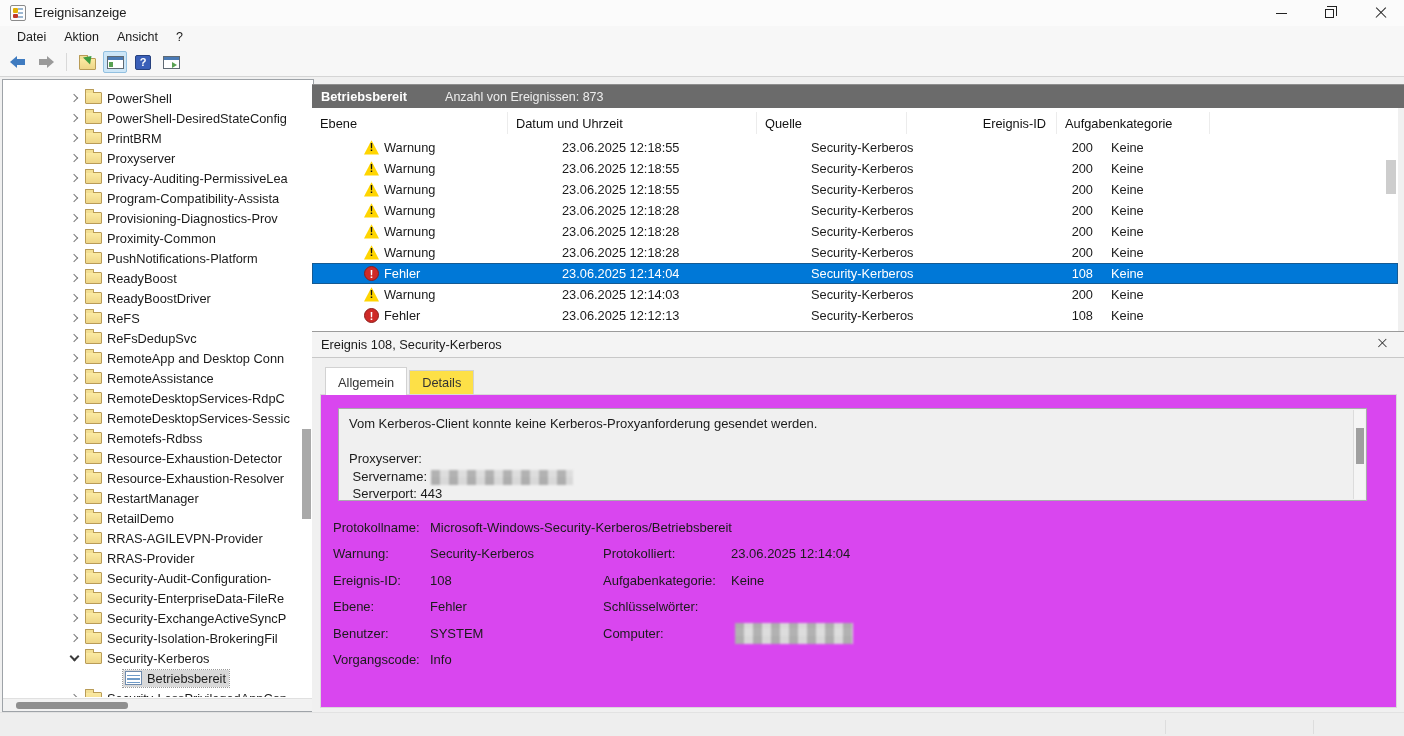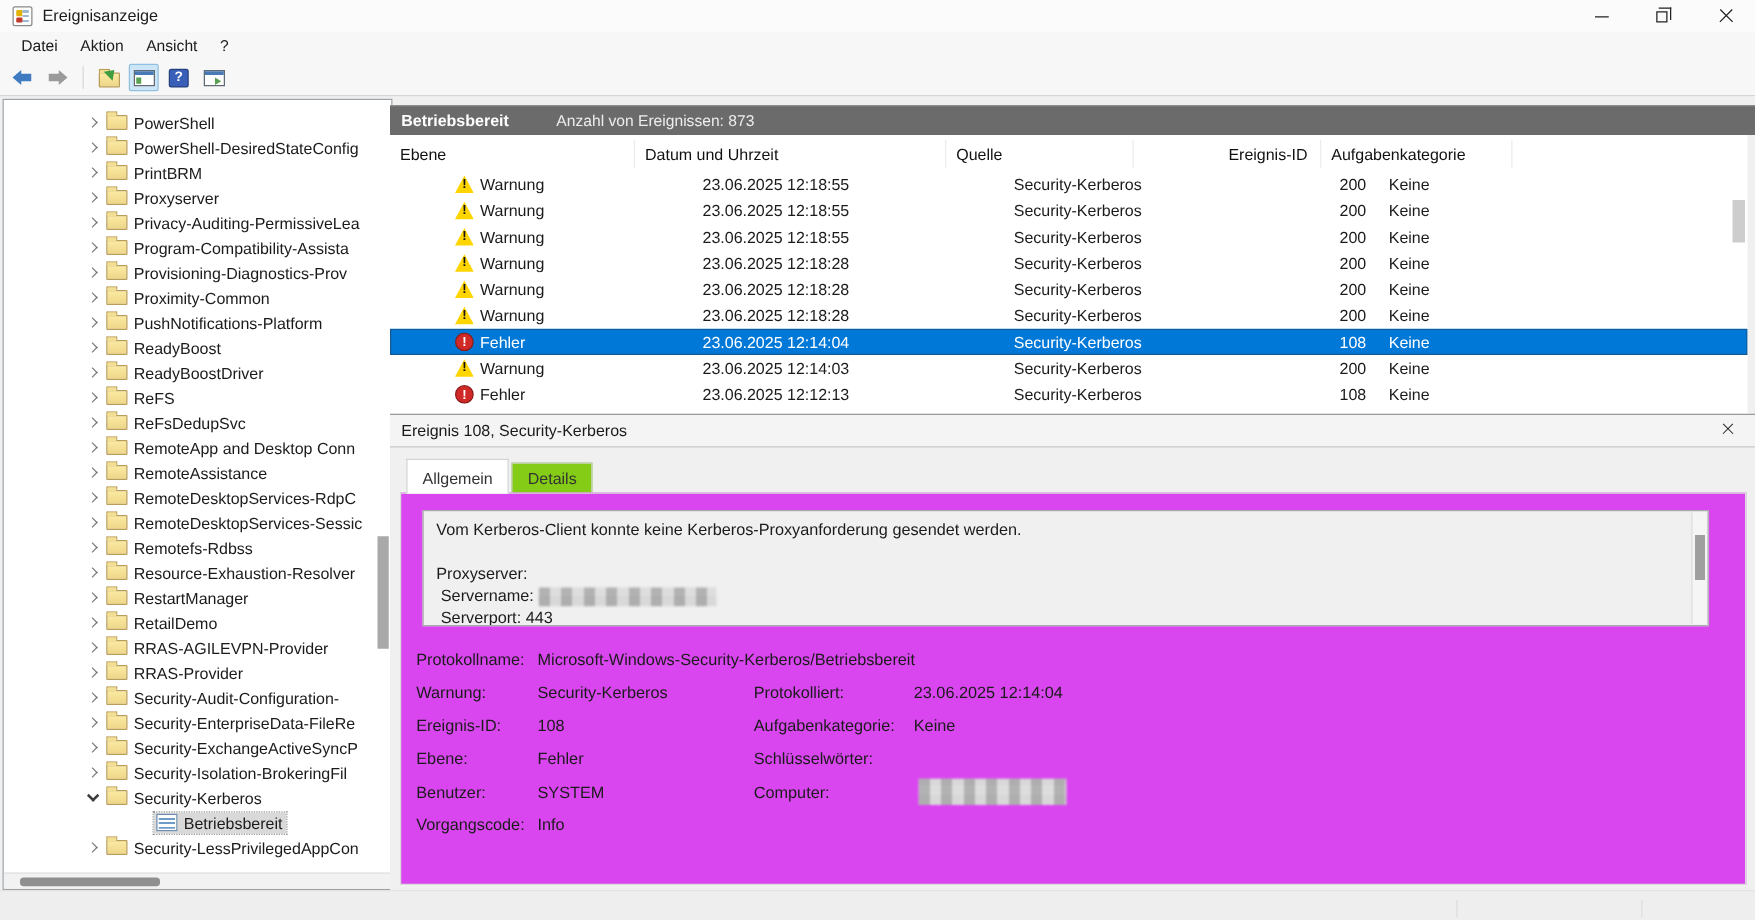--- a/index.html
+++ b/index.html
@@ -117,21 +117,21 @@
   
   .details { position:absolute; left:312px; top:331px; width:1092px; height:381px; background:#f0f0f0;
     border-top:1px solid #9b9b9b; }
   .det-header { position:relative; height:26px; border-bottom:1px solid #c8c8c8;
     display:flex; align-items:center; background:#f4f4f4; }
   .det-title { margin-left:9px; font-size:12.8px; }
   .det-close { position:absolute; right:12px; top:5px; width:16px; height:16px; font-weight:bold;
     display:flex; align-items:center; justify-content:center; font-size:12px; }
   .tabs { position:absolute; left:13px; top:36px; display:flex; align-items:flex-end; height:27px; }
   .tab { padding:4px 12px 5px 12px; font-size:12.8px; border:1px solid #d2d2d2; border-bottom:none;
-    background:#84cc16; color:#333; margin-right:2px; }
+    background:#fde047; color:#333; margin-right:2px; }
   .tab.active { background:#fff; position:relative; z-index:3; padding-top:7px; }
   .det-content { position:absolute; left:8px; top:62px; width:1077px; height:314px; background:#d946ef;
     border:1px solid #d9d9d9; }
   .descbox { position:absolute; left:17px; top:13px; width:1029px; height:93px; background:#f0f0f0;
     border:1px solid #a9aaad; padding:6px 20px 6px 10px; overflow:hidden; }
   .descline { min-height:17.5px; line-height:17.5px; font-size:13px; white-space:pre; }
   .desc-vscroll { position:absolute; right:1px; top:1px; bottom:1px; width:12px; background:#f5f5f5; border-left:1px solid #dcdcdc; }
   .desc-vthumb { position:absolute; left:2px; top:18px; width:8px; height:36px; background:#9f9f9f; }
   .blur { display:none; }
   .blur.redacted { display:inline-block; vertical-align:middle; width:142px; height:15px; margin-left:4px;
@@ -339,20 +339,27 @@
       </div>
 
       <div class="tree-item">
         <span class="chev collapsed"></span>
         <span class="sel-wrap">
           <span class="ticon folder"></span>
           <span class="tlabel">Remotefs-Rdbss</span>
         </span>
       </div>
 
+      <div class="tree-item">
+        <span class="chev collapsed"></span>
+        <span class="sel-wrap">
+          <span class="ticon folder"></span>
+          <span class="tlabel">Resource-Exhaustion-Detector</span>
+        </span>
+      </div>
 
       <div class="tree-item">
         <span class="chev collapsed"></span>
         <span class="sel-wrap">
           <span class="ticon folder"></span>
           <span class="tlabel">Resource-Exhaustion-Resolver</span>
         </span>
       </div>
 
       <div class="tree-item">

